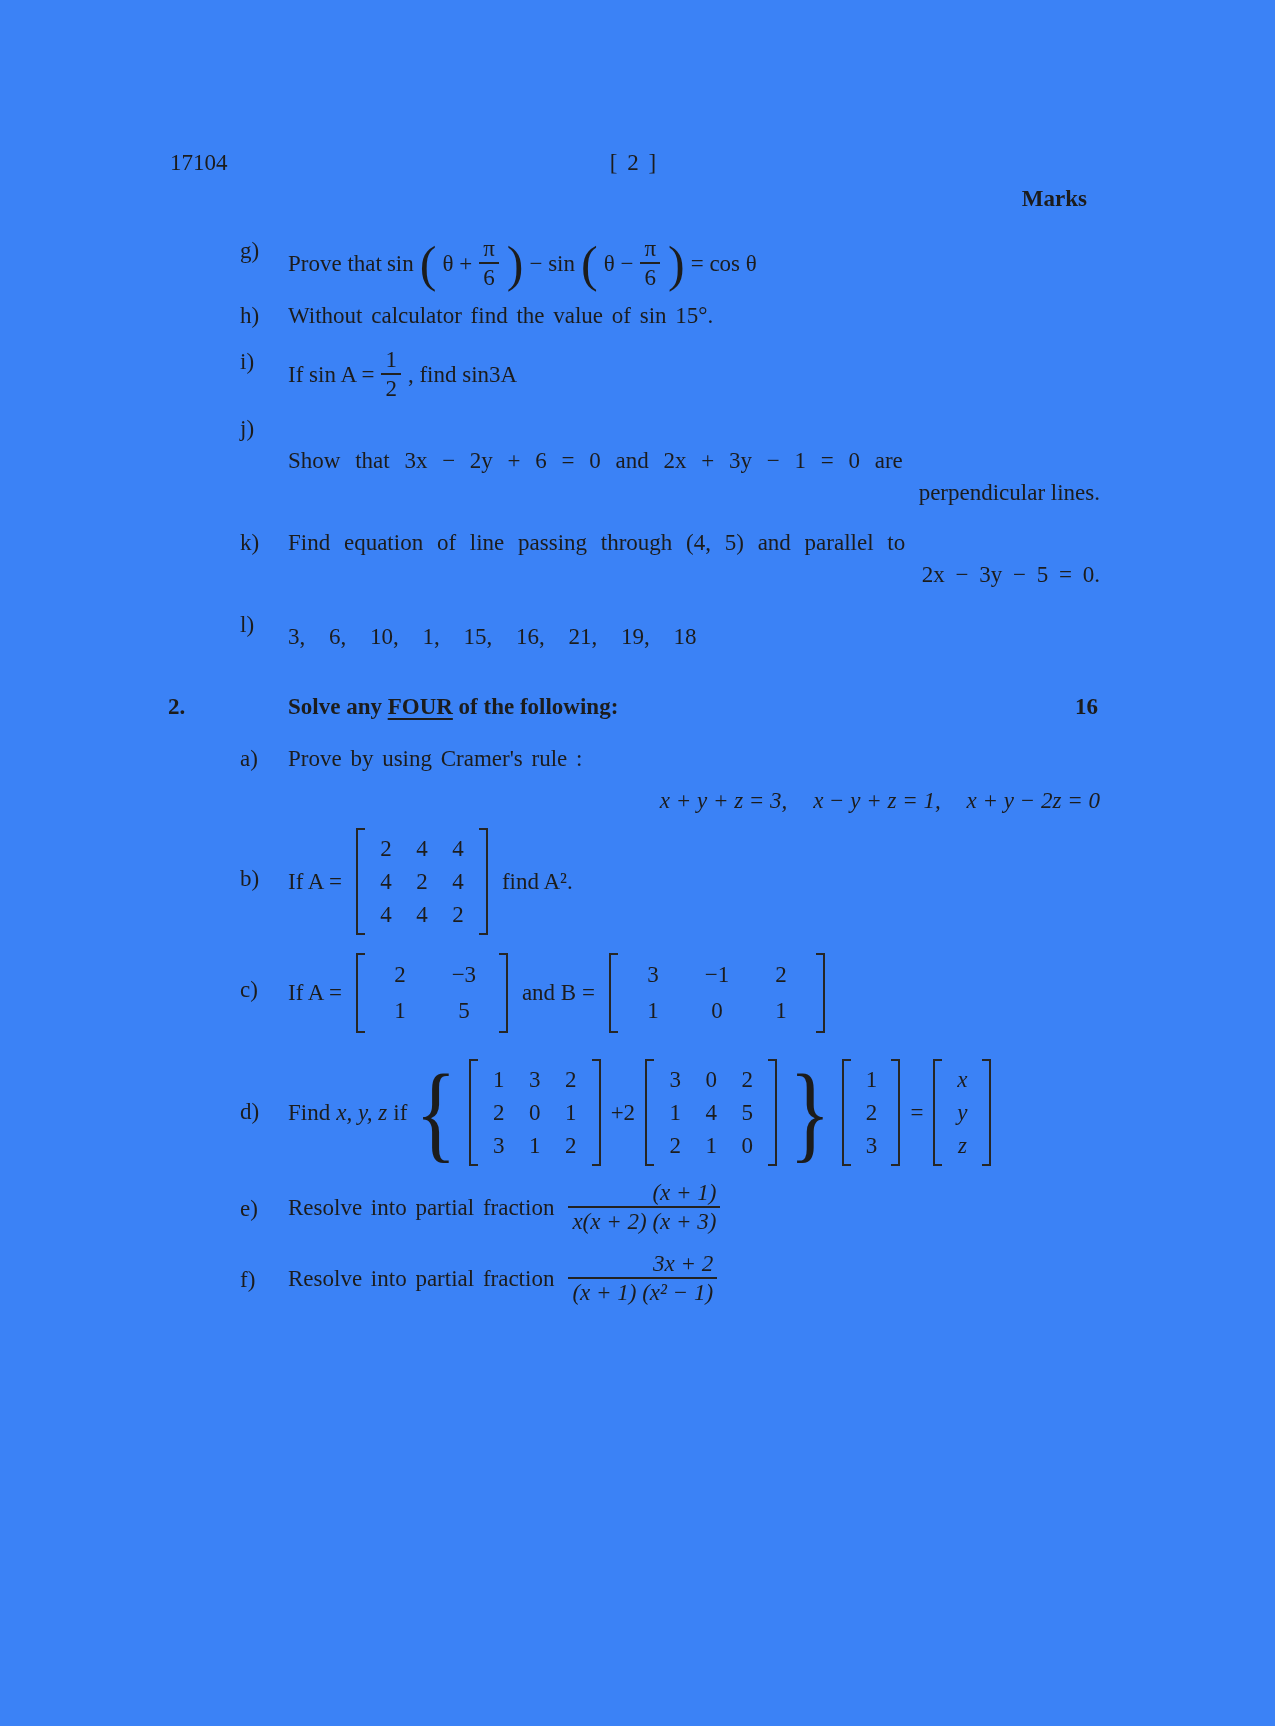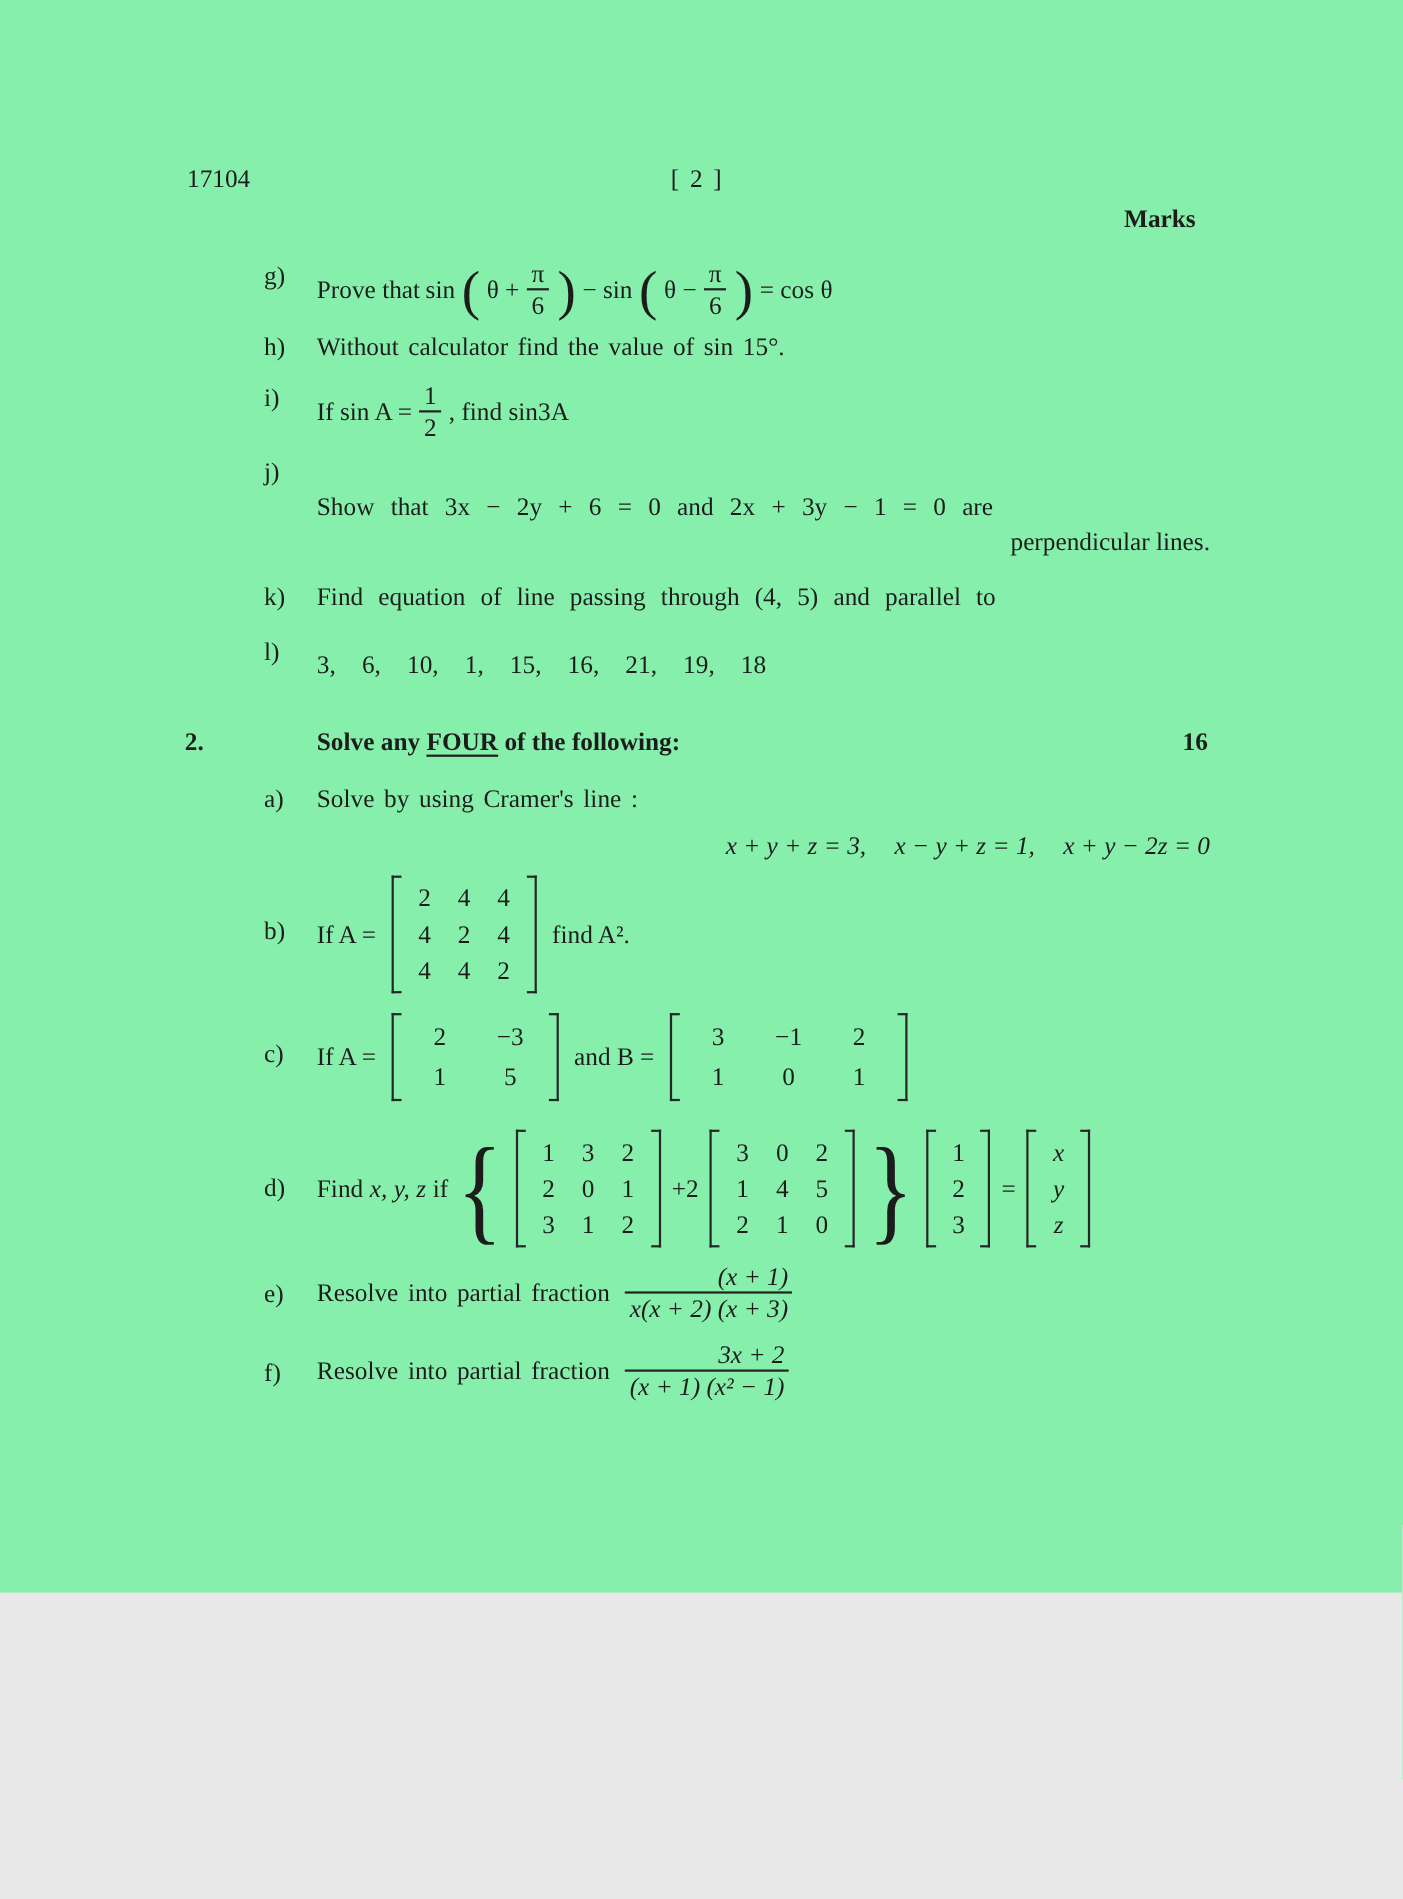--- a/index.html
+++ b/index.html
@@ -1,17 +1,17 @@
 <!DOCTYPE html>
 <html><head>
 <meta charset="utf-8">
 <style>
   html,body{margin:0;padding:0;background:#e8e8e8;}
   .page{
-    width:1275px;height:1448px;background:#86efac;position:relative;
+    width:1275px;height:1726px;background:#3b82f6;position:relative;
     font-family:"Liberation Serif","DejaVu Serif",serif;color:#1c1c1c;
     font-size:23px;line-height:30px;overflow:hidden;margin:0 auto;
   }
   
   .header{display:flex;align-items:baseline;padding:148px 177px 0 170px;}
   .header .code{width:120px;}
   .header .pagenum{flex:1;text-align:center;letter-spacing:2px;}
   .header .spacer{width:120px;}
   .marksrow{text-align:right;padding-right:188px;margin-top:6px;font-weight:bold;}
 
@@ -124,20 +124,21 @@
       <div class="ibody">
         <div class="ws9">Show that 3x − 2y + 6 = 0 and 2x + 3y − 1 = 0 are</div>
         <div class="subline">perpendicular lines.</div>
       </div>
     </div>
 
     <div class="item mt-k">
       <div class="ilabel">k)</div>
       <div class="ibody">
         <div class="ws8">Find equation of line passing through (4, 5) and parallel to</div>
+        <div class="subline ws5">2x − 3y − 5 = 0.</div>
       </div>
     </div>
 
     <div class="item mt-l">
       <div class="ilabel">l)</div>
       <div class="ibody">
         <div class="gapline ws18">3, 6, 10, 1, 15, 16, 21, 19, 18</div>
       </div>
     </div>
 
@@ -149,21 +150,21 @@
       <span>Solve any </span><span class="und">FOUR</span><span> of the following:</span>
     </div>
     <div class="qmarks">16</div>
   </div>
 
   <div class="content">
 
     <div class="item mt-a">
       <div class="ilabel">a)</div>
       <div class="ibody">
-        <div class="ws3">Solve by using Cramer's line :</div>
+        <div class="ws3">Prove by using Cramer's rule :</div>
         <div class="gapline ital">
           <span>x + y + z = 3,</span>
           <span style="margin-left:20px;">x − y + z = 1,</span>
           <span style="margin-left:20px;">x + y − 2z = 0</span>
         </div>
       </div>
     </div>
 
     <div class="item mt-b">
       <div class="ilabel" style="padding-top:36px;">b)</div>

